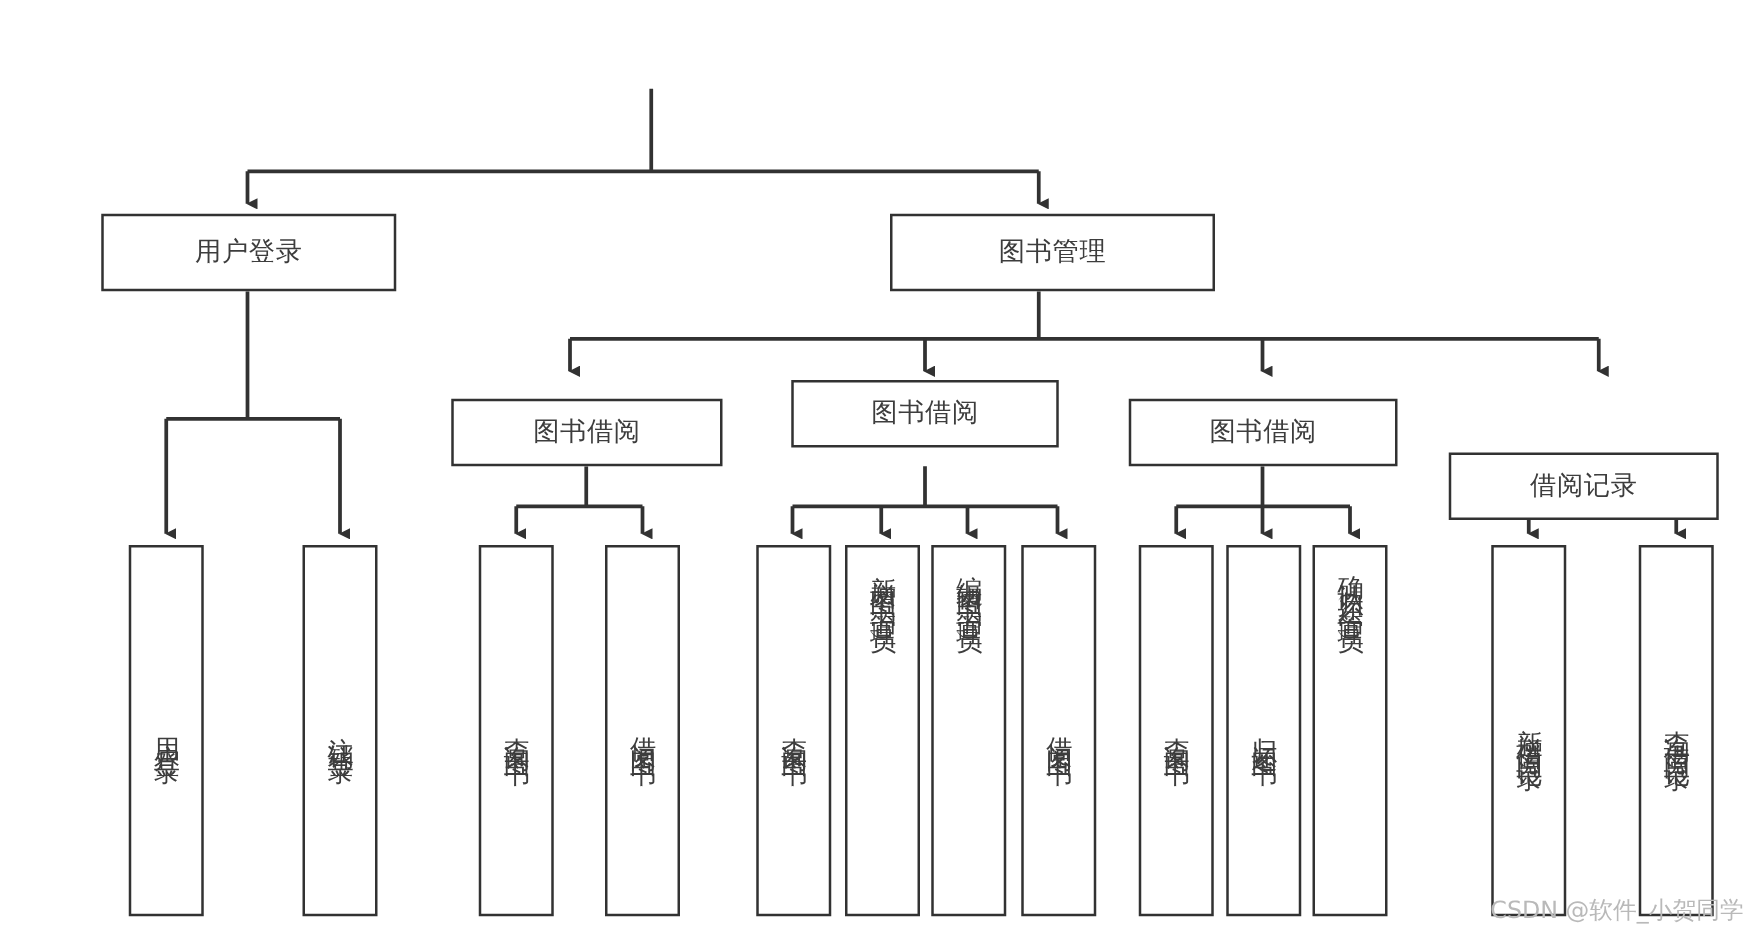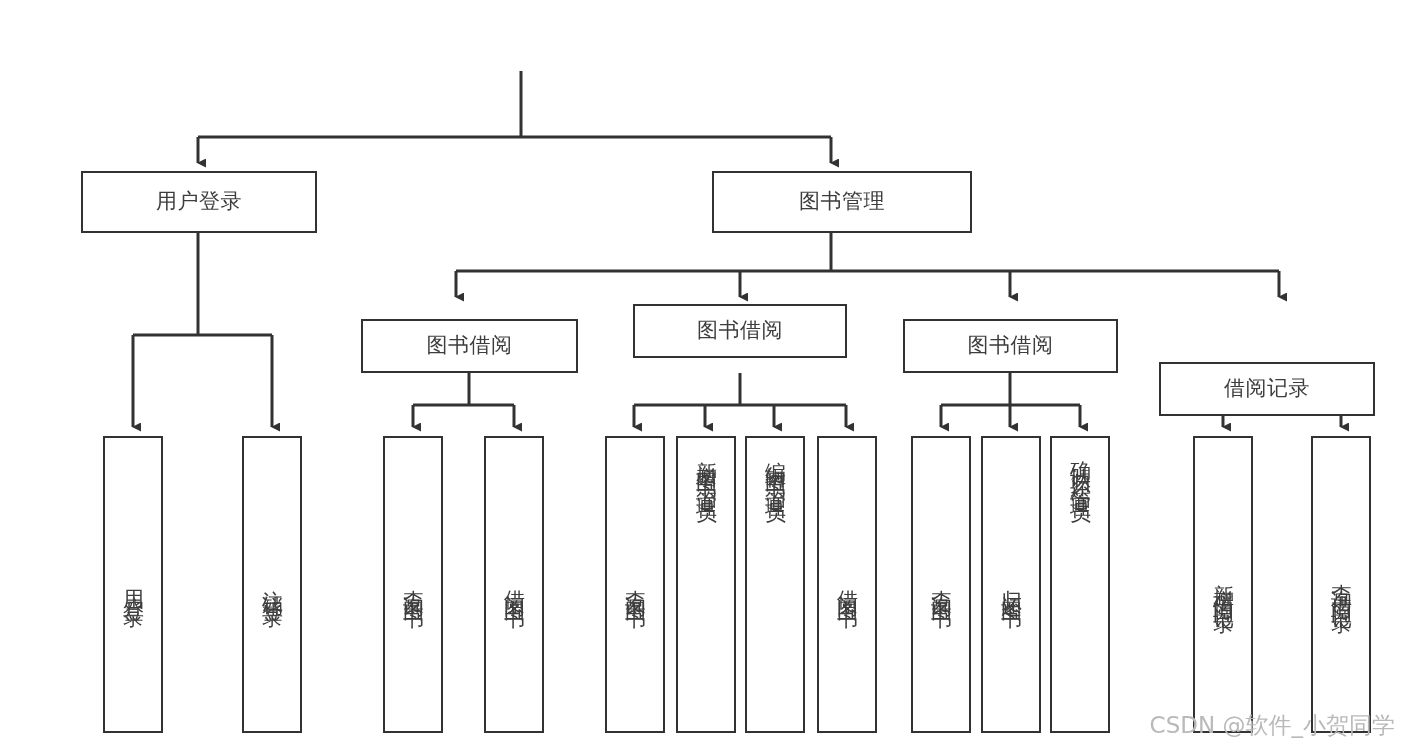--- a/index.html
+++ b/index.html
@@ -66,21 +66,21 @@
   }
   
   .node.v.center {
     align-items: center;
     padding-top: 0;
   }
   .watermark {
     position: absolute;
     right: 10px;
     bottom: 6px;
-    font-size: 23px;
+    font-size: 19px;
     color: #b9b9b9;
     white-space: nowrap;
     font-family: "DejaVu Sans", "Liberation Sans", sans-serif;
   }
 </style>
 </head>
 <body>
 
 <div id="canvas">
 

